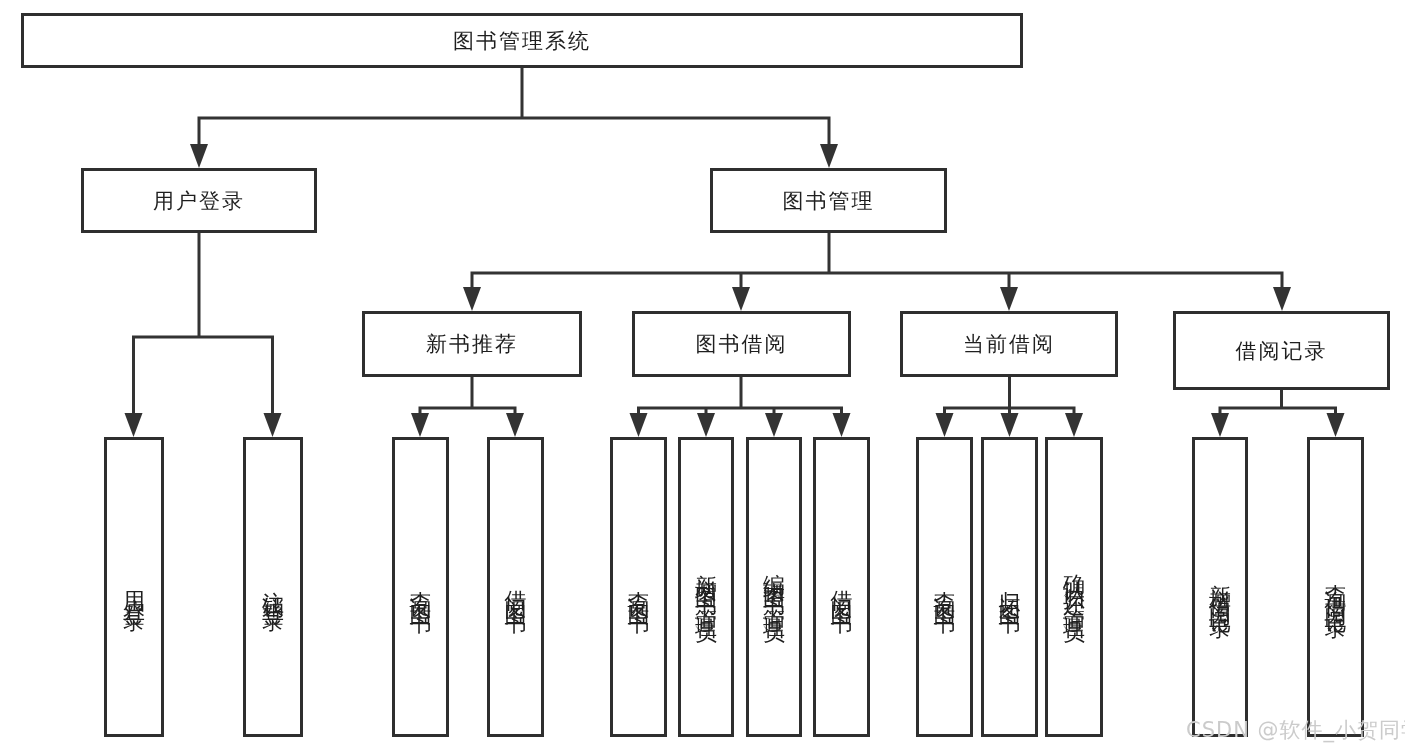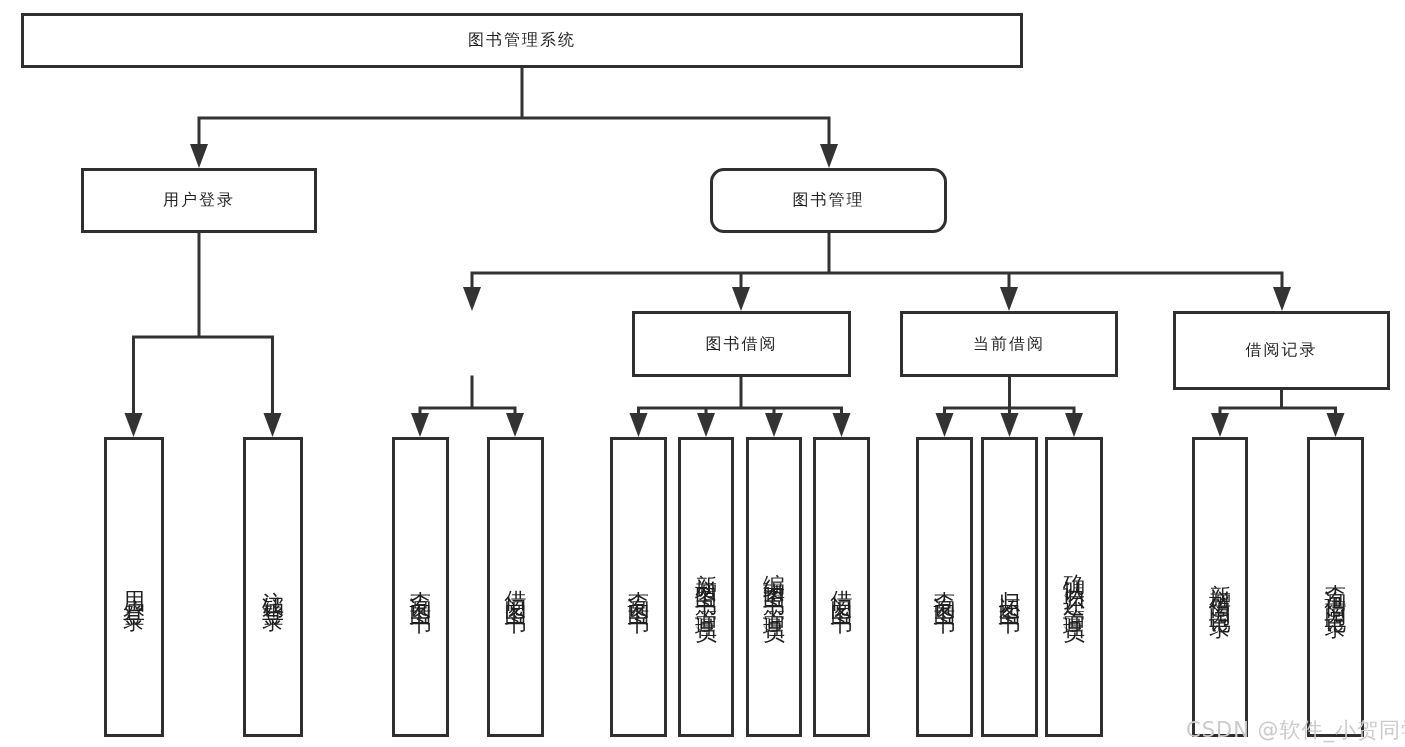--- a/index.html
+++ b/index.html
@@ -14,21 +14,21 @@
   #wires { position: absolute; left: 0; top: 0; z-index: 1; }
   .hbox {
     position: absolute;
     z-index: 2;
     box-sizing: border-box;
     border: 3px solid #2f2f2f;
     background: #ffffff;
     display: flex;
     align-items: center;
     justify-content: center;
-    font-size: 16px;
+    font-size: 21px;
     letter-spacing: 2px;
     color: #1f1f1f;
     white-space: nowrap;
   }
   .vbox {
     position: absolute;
     z-index: 2;
     box-sizing: border-box;
     border: 3px solid #2f2f2f;
     background: #ffffff;
@@ -99,24 +99,27 @@
       M1326.5,413 L1344.5,413 L1335.5,437 Z"></path>
   </svg>
 
   <div class="hbox" style="left:21px; top:13px; width:1002px; height:55px;">
     <span>图书管理系统</span>
   </div>
 
   <div class="hbox" style="left:81px; top:168px; width:236px; height:65px;">
     <span>用户登录</span>
   </div>
-  <div class="hbox" style="left:710px; top:168px; width:237px; height:65px;border-radius:14px;">
+  <div class="hbox" style="left:710px; top:168px; width:237px; height:65px;">
     <span>图书管理</span>
   </div>
 
+  <div class="hbox" style="left:362px; top:311px; width:220px; height:66px;">
+    <span>新书推荐</span>
+  </div>
   <div class="hbox" style="left:632px; top:311px; width:219px; height:66px;text-align:center;">
     <span>图书借阅</span>
   </div>
   <div class="hbox" style="left:900px; top:311px; width:218px; height:66px;">
     <span>当前借阅</span>
   </div>
   <div class="hbox" style="left:1173px; top:311px; width:217px; height:79px;">
     <span>借阅记录</span>
   </div>
 

